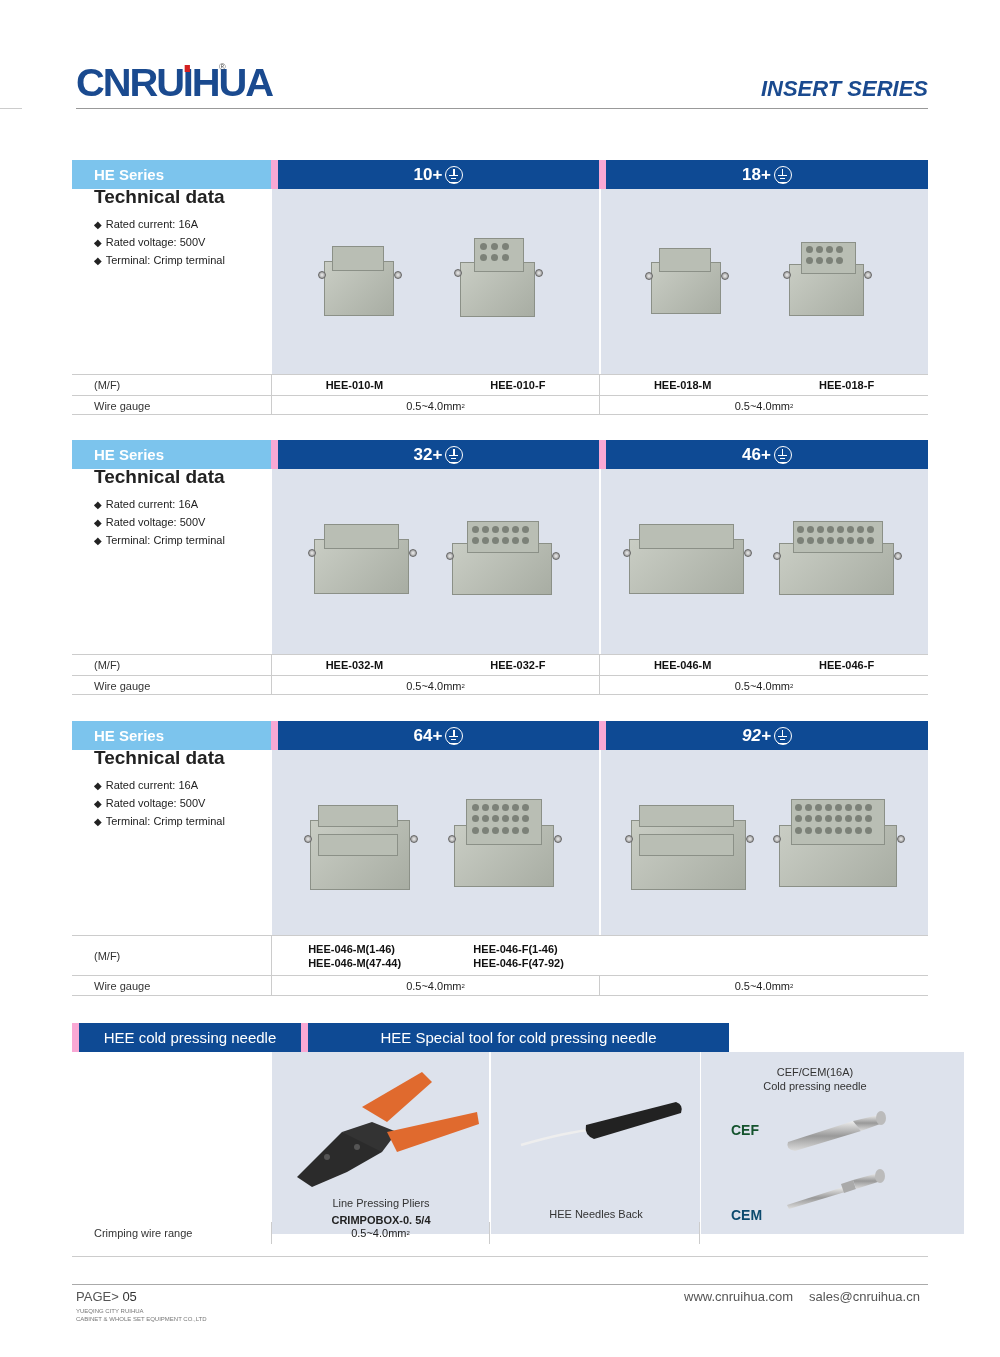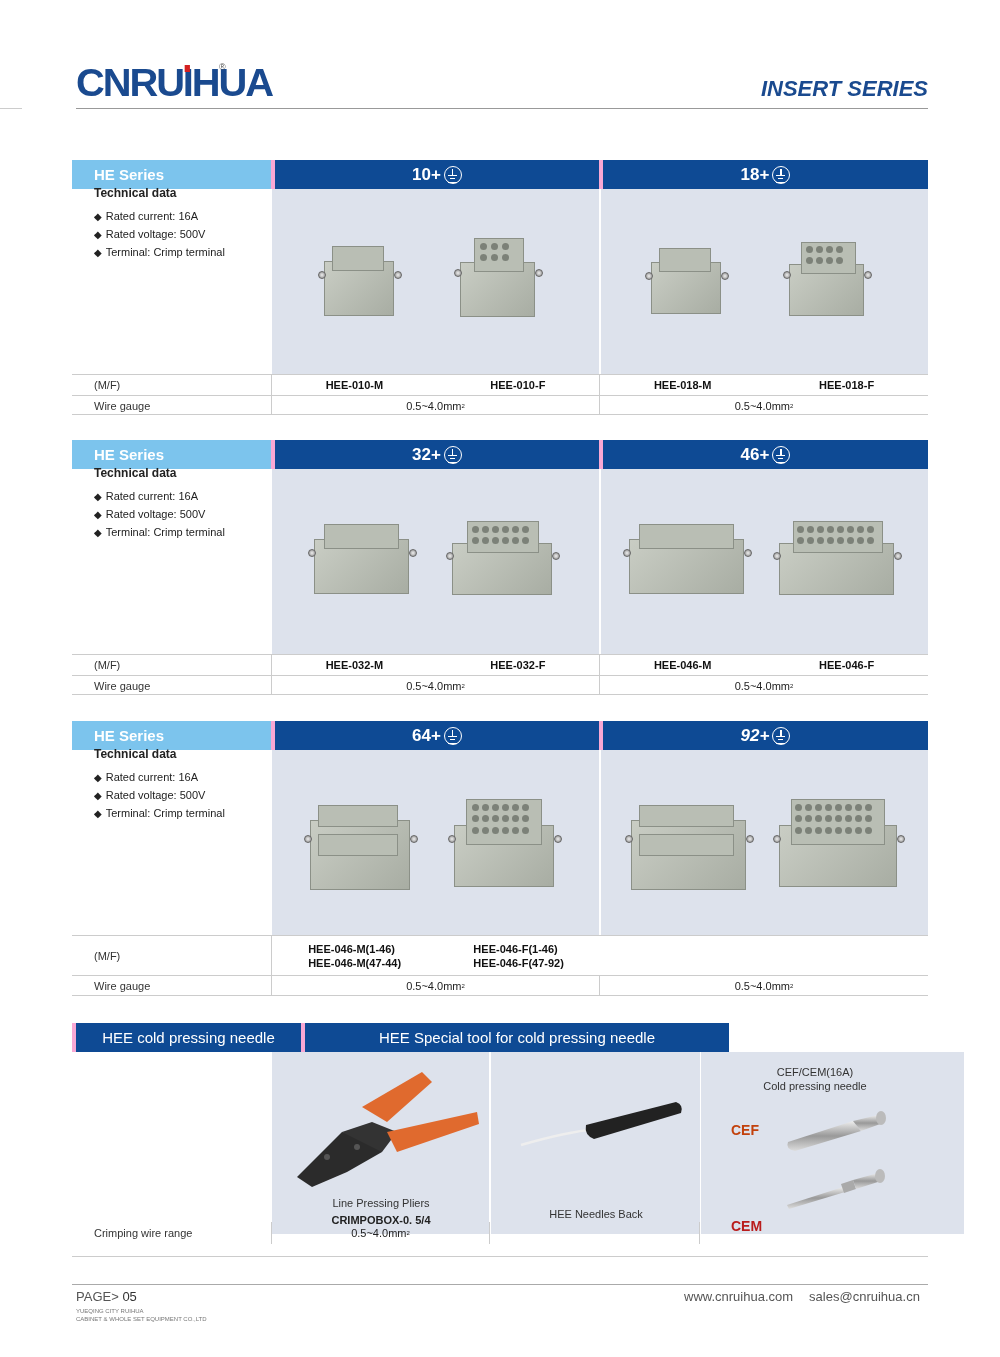--- a/index.html
+++ b/index.html
@@ -11,28 +11,28 @@
   .logo .red::before { content: ""; position: absolute; left: 50%; top: 3px; width: 5px; height: 7px; background: #d42020; transform: translateX(-50%); }
   .reg { left: 219px; top: 62px; font-size: 9px; color: #555; }
   .head-line { left: 76px; top: 108px; width: 852px; height: 1px; background: #999; }
   .head-line-stub { left: 0px; top: 108px; width: 22px; height: 1px; background: #ccc; }
   .series-title { right: 72px; top: 76px; font-size: 22px; font-weight: bold; font-style: italic; color: #1a4a8f; }
 
   
   .section { left: 72px; width: 856px; }
   .sec-head { position: absolute; left: 0; top: 0; height: 29px; width: 856px; display: flex; }
   .sec-label { width: 199px; background: #7cc4ed; color: #fff; font-weight: bold; font-size: 15px; line-height: 29px; padding-left: 22px; }
-  .sec-col { background: #0e4a94; color: #fff; font-weight: bold; font-size: 17px; line-height: 29px; text-align: center; border-left: 4px solid #f9a8d4; display: flex; justify-content: center; align-items: center; gap: 3px; }
+  .sec-col { background: #0e4a94; color: #fff; font-weight: bold; font-size: 17px; line-height: 29px; text-align: center; border-left: 7px solid #f9a8d4; display: flex; justify-content: center; align-items: center; gap: 3px; }
   .ground { display: inline-block; width: 18px; height: 18px; border: 1.3px solid #fff; border-radius: 50%; position: relative; }
   .ground::before { content: ""; position: absolute; left: 7px; top: 2px; width: 1.3px; height: 6px; background: #fff; }
   .ground::after { content: ""; position: absolute; left: 3px; top: 8px; width: 9px; height: 6px; border-top: 1.3px solid #fff; border-bottom: 1.3px solid #fff; }
   .ground i { position: absolute; left: 5px; top: 11px; width: 5px; height: 1.3px; background: #fff; }
 
   .tech { position: absolute; left: 22px; top: 26px; }
-  .tech h3 { font-size: 12px; font-weight: bold; color: #222; margin-bottom: 10px; }
+  .tech h3 { font-size: 19px; font-weight: bold; color: #222; margin-bottom: 10px; }
   .tech li { list-style: none; font-size: 11px; color: #222; margin-bottom: 6px; }
   .tech li::before { content: "\25C6"; font-size: 10px; margin-right: 4px; }
 
   .img-panel { position: absolute; top: 29px; height: 185px; background: #dde2ec; border-left: 1px solid #fff; }
   .connector { position: absolute; }
 
   .row { position: absolute; left: 0; width: 856px; border-top: 1px solid #ccc; font-size: 11px; display: flex; }
   .row .lbl { width: 199px; padding-left: 22px; color: #333; }
   .row .cell { border-left: 1px solid #ccc; display: flex; justify-content: space-around; align-items: center; }
   .row .cell b { font-weight: bold; color: #111; }
@@ -396,34 +396,34 @@
       <path d="M5 48 Q50 35 80 32" stroke="#eee" stroke-width="2.5" fill="none"></path>
       <path d="M70 28 L160 5 Q168 8 165 16 L78 42 Q68 38 70 28 Z" fill="#222"></path>
     </svg>
     <div style="position:absolute;left:0;width:210px;top:156px;text-align:center;font-size:11px;color:#333;">HEE Needles Back</div>
   </div>
   <div class="img-panel" style="left:628px;width:264px;height:182px;">
     <div style="position:absolute;left:0;width:228px;top:13px;text-align:center;font-size:11px;color:#333;line-height:14px;">
       <div>CEF/CEM(16A)</div>
       <div>Cold pressing needle</div>
     </div>
-    <div style="position:absolute;left:30px;top:70px;font-size:14px;font-weight:bold;color:#c2410c;">CEF</div>
+    <div style="position:absolute;left:30px;top:70px;font-size:14px;font-weight:bold;color:#14532d;">CEF</div>
     <svg class="connector" style="left:82px;top:55px;" width="110" height="45" viewBox="0 0 110 45">
       <defs>
           <linearGradient id="met" x1="0" y1="0" x2="0" y2="1">
             <stop offset="0" stop-color="#eee"></stop>
             <stop offset="0.5" stop-color="#999"></stop>
             <stop offset="1" stop-color="#ddd"></stop>
           </linearGradient>
         </defs>
       <path d="M5 35 L70 14 L78 24 L12 44 Q2 42 5 35 Z" fill="url(#met)"></path>
       <path d="M70 14 L95 8 L100 16 L78 24 Z" fill="url(#met)"></path>
       <ellipse cx="98" cy="11" rx="5" ry="7" fill="#bbb"></ellipse>
     </svg>
-    <div style="position:absolute;left:30px;top:166px;font-size:14px;font-weight:bold;color:#b91c1c;">CEM</div>
+    <div style="position:absolute;left:30px;top:155px;font-size:14px;font-weight:bold;color:#0c4a6e;">CEM</div>
     <svg class="connector" style="left:82px;top:115px;" width="110" height="45" viewBox="0 0 110 45">
       <path d="M4 38 L60 20 L62 25 L6 42 Z" fill="url(#met)"></path>
       <path d="M58 17 L70 13 L73 22 L61 26 Z" fill="#aaa"></path>
       <path d="M70 13 L95 6 L98 14 L73 22 Z" fill="url(#met)"></path>
       <ellipse cx="97" cy="9" rx="5" ry="7" fill="#bbb"></ellipse>
     </svg>
   </div>
   <div class="row" style="top:199px;height:22px;line-height:22px;border-top:none;">
     <div class="lbl">Crimping wire range</div>
     <div class="cell" style="width:218px;justify-content:center;">

